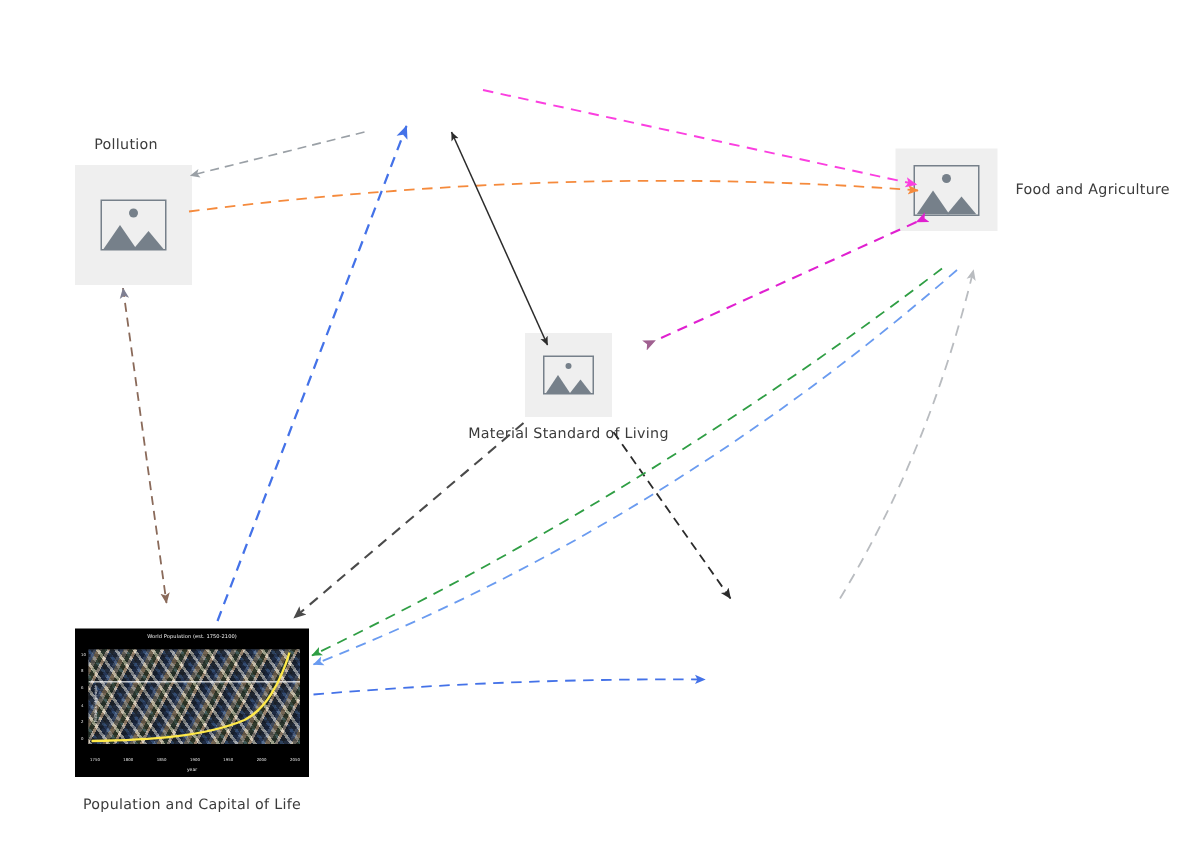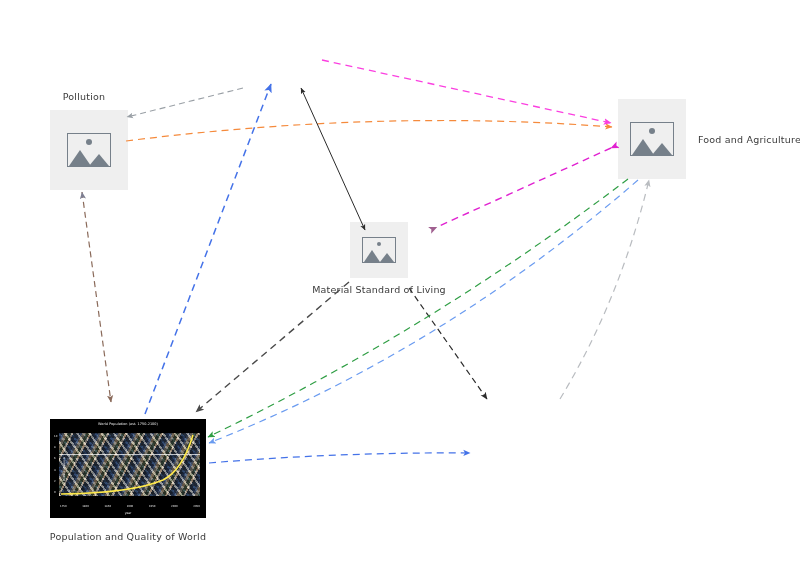--- a/index.html
+++ b/index.html
@@ -266,21 +266,21 @@
     <div class="node-box">
       <div class="ph-icon">
         <div class="sun"></div>
           <div class="m1"></div>
           <div class="m2"></div>
       </div>
     </div>
     <div class="node-label label-above">Pollution</div>
   </div>
 
-  <div class="node" style="left:618px; top:99px; width:68px; height:80px;">
+  <div class="node" style="left:597px; top:99px; width:68px; height:55px;">
     <div class="node-box">
       <div class="ph-icon">
         <div class="sun"></div>
           <div class="m1"></div>
           <div class="m2"></div>
       </div>
     </div>
     <div class="node-label label-right">Food and Agriculture</div>
   </div>
 
@@ -319,16 +319,16 @@
       </div>
       <div class="photo-yticks">
         <span>10</span>
         <span>8</span>
         <span>6</span>
         <span>4</span>
         <span>2</span>
         <span>0</span>
       </div>
     </div>
-    <div class="node-label label-below" style="top: calc(100% + 13px);">Population and Quality of World</div>
+    <div class="node-label label-below" style="top: calc(100% + 13px);">Population and Capital of Life</div>
   </div>
 
 </div>
 
 </body></html>

